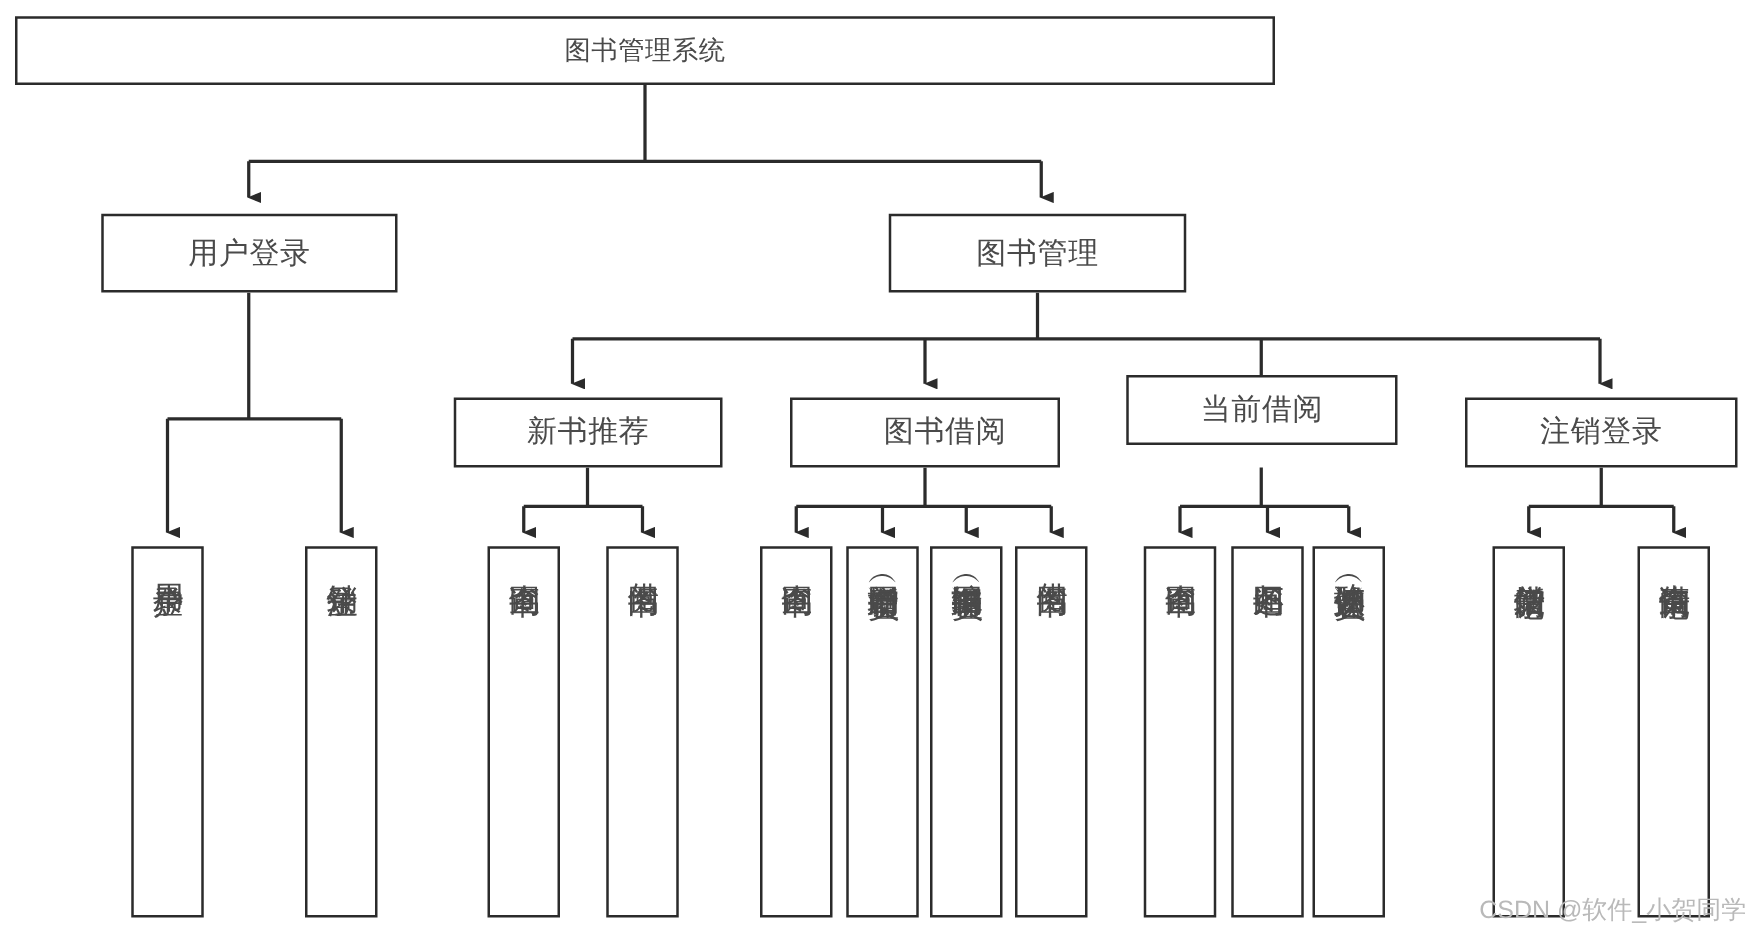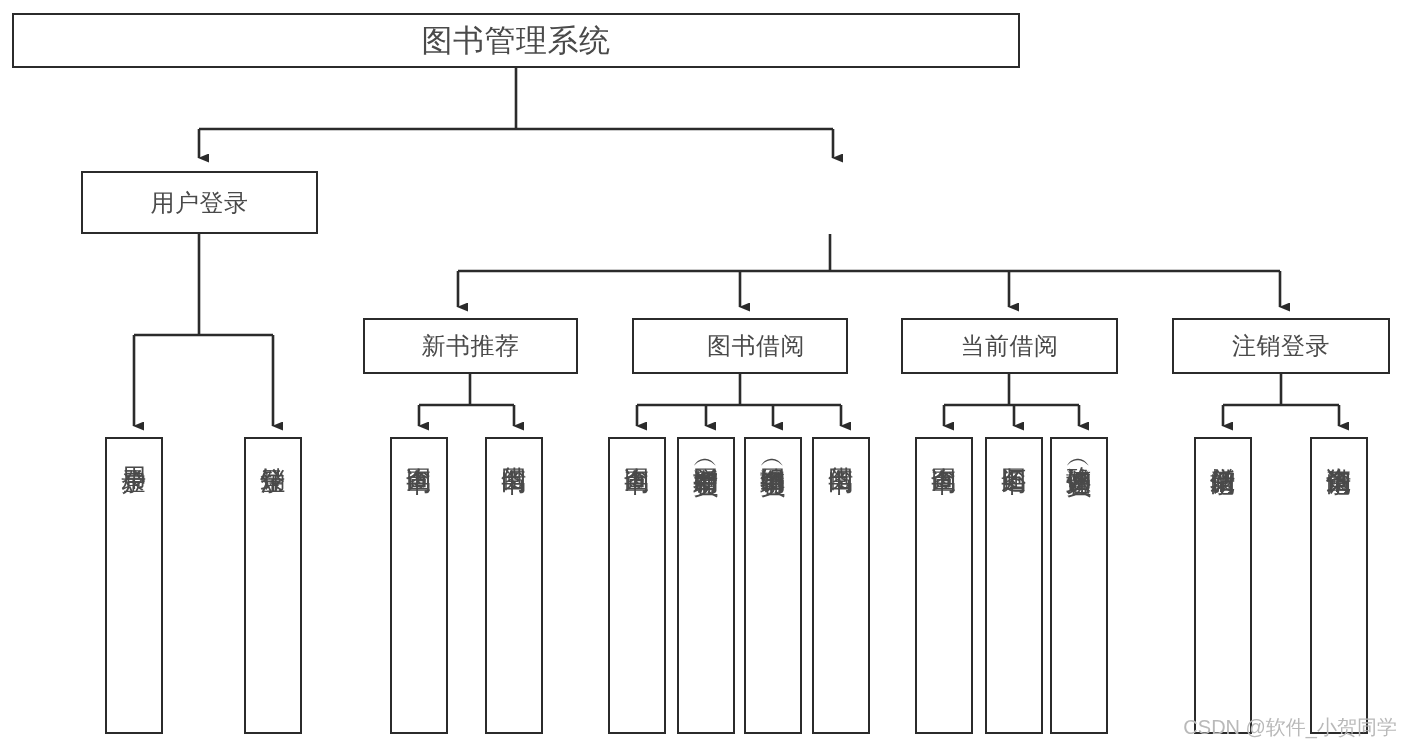--- a/index.html
+++ b/index.html
@@ -40,21 +40,21 @@
     color: #4a4a4a;
     line-height: 1.0;
     text-align: center;
     white-space: nowrap;
   }
   .node.horiz .label {
     font-size: 24px;
     letter-spacing: 0.5px;
   }
   .node.root .label {
-    font-size: 31px;
+    font-size: 21px;
   }
   .node.vert {
     align-items: flex-start;
     justify-content: center;
     padding-top: 8px;
   }
   .node.vert .label {
     writing-mode: vertical-rl;
     text-orientation: upright;
     font-size: 25px;
@@ -128,28 +128,31 @@
     </g>
   </svg>
 
   <div class="node root horiz" style="left:12px; top:13px; width:1008px; height:55px;">
     <span class="label">图书管理系统</span>
   </div>
 
   <div class="node horiz" style="left:81px; top:171px; width:237px; height:63px;">
     <span class="label">用户登录</span>
   </div>
+  <div class="node horiz" style="left:711px; top:171px; width:238px; height:63px;">
+    <span class="label">图书管理</span>
+  </div>
 
   <div class="node horiz" style="left:363px; top:318px; width:215px; height:56px;">
     <span class="label">新书推荐</span>
   </div>
   <div class="node horiz" style="left:632px; top:318px; width:216px; height:56px;padding-left:32px;">
     <span class="label">图书借阅</span>
   </div>
-  <div class="node horiz" style="left:901px; top:318px; width:217px; height:56px;">
+  <div class="node horiz" style="left:901px; top:300px; width:217px; height:56px;">
     <span class="label">当前借阅</span>
   </div>
   <div class="node horiz" style="left:1172px; top:318px; width:218px; height:56px;">
     <span class="label">注销登录</span>
   </div>
 
   <div class="node vert" style="left:105px; top:437px; width:58px; height:297px;">
     <span class="label">用户登录</span>
   </div>
   <div class="node vert" style="left:244px; top:437px; width:58px; height:297px;">

